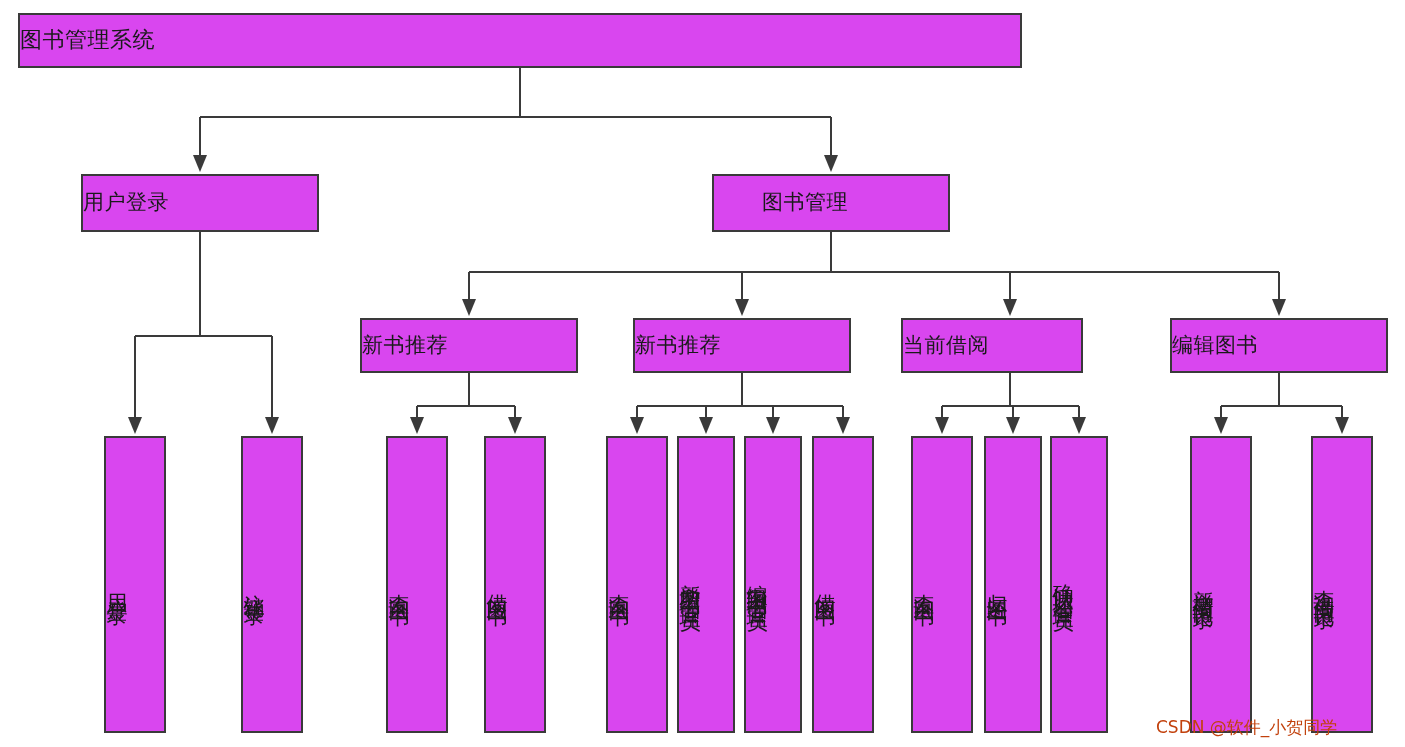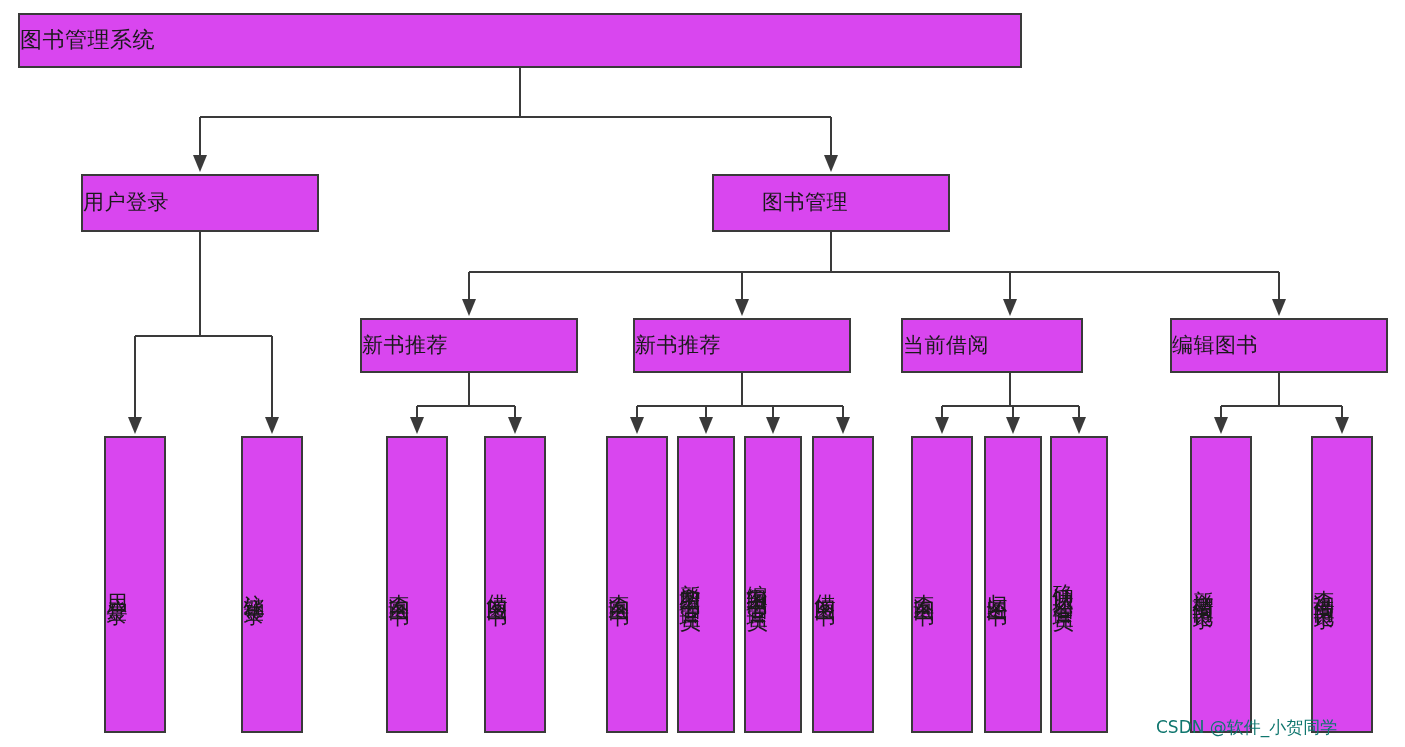--- a/index.html
+++ b/index.html
@@ -184,15 +184,15 @@
         <span class="node-label-v">确认归还（管理员）</span>
       </div>
       <div class="node-box leaf-box" style="left: 1190px; top: 436px; width: 62px; height: 297px;">
         <span class="node-label-v">新增借阅记录</span>
       </div>
       <div class="node-box leaf-box" style="left: 1311px; top: 436px; width: 62px; height: 297px;">
         <span class="node-label-v">查询借阅记录</span>
       </div>
     </div>
 
-  <div class="watermark" style="left: 1156px; top: 716px; color: #0f766e;">CSDN @软件_小贺同学</div>
+  <div class="watermark" style="left: 1156px; top: 716px; color: #c2410c;">CSDN @软件_小贺同学</div>
 
 </div>
 
 </body></html>

